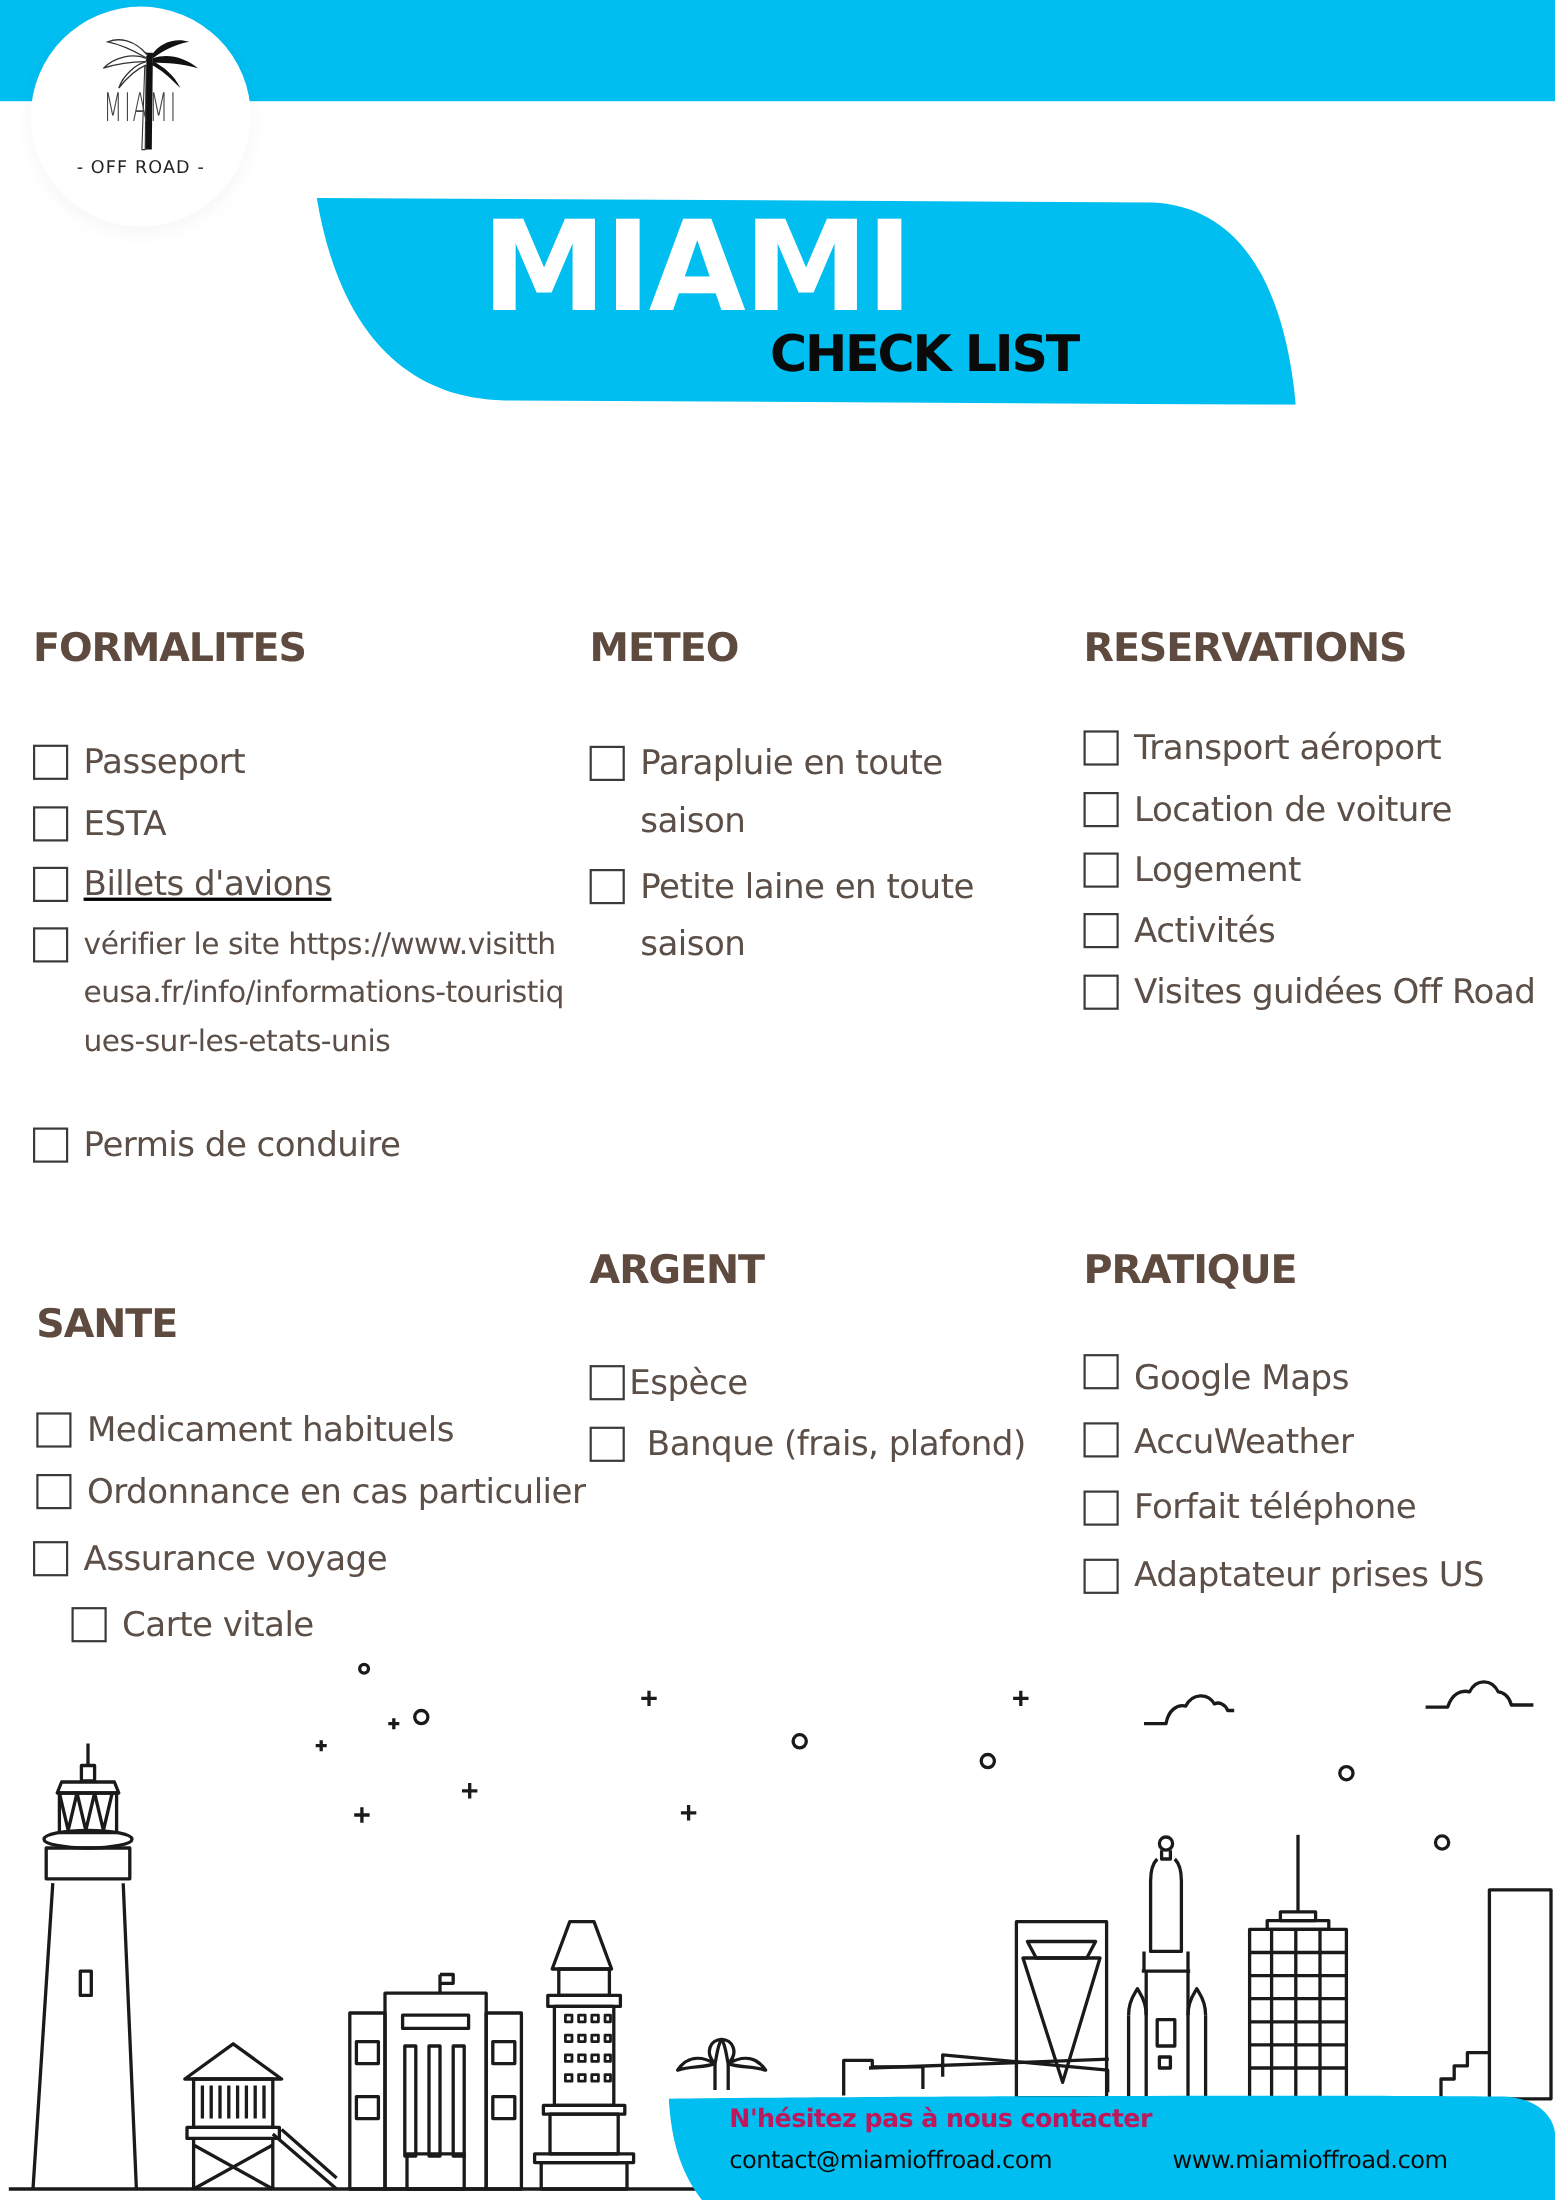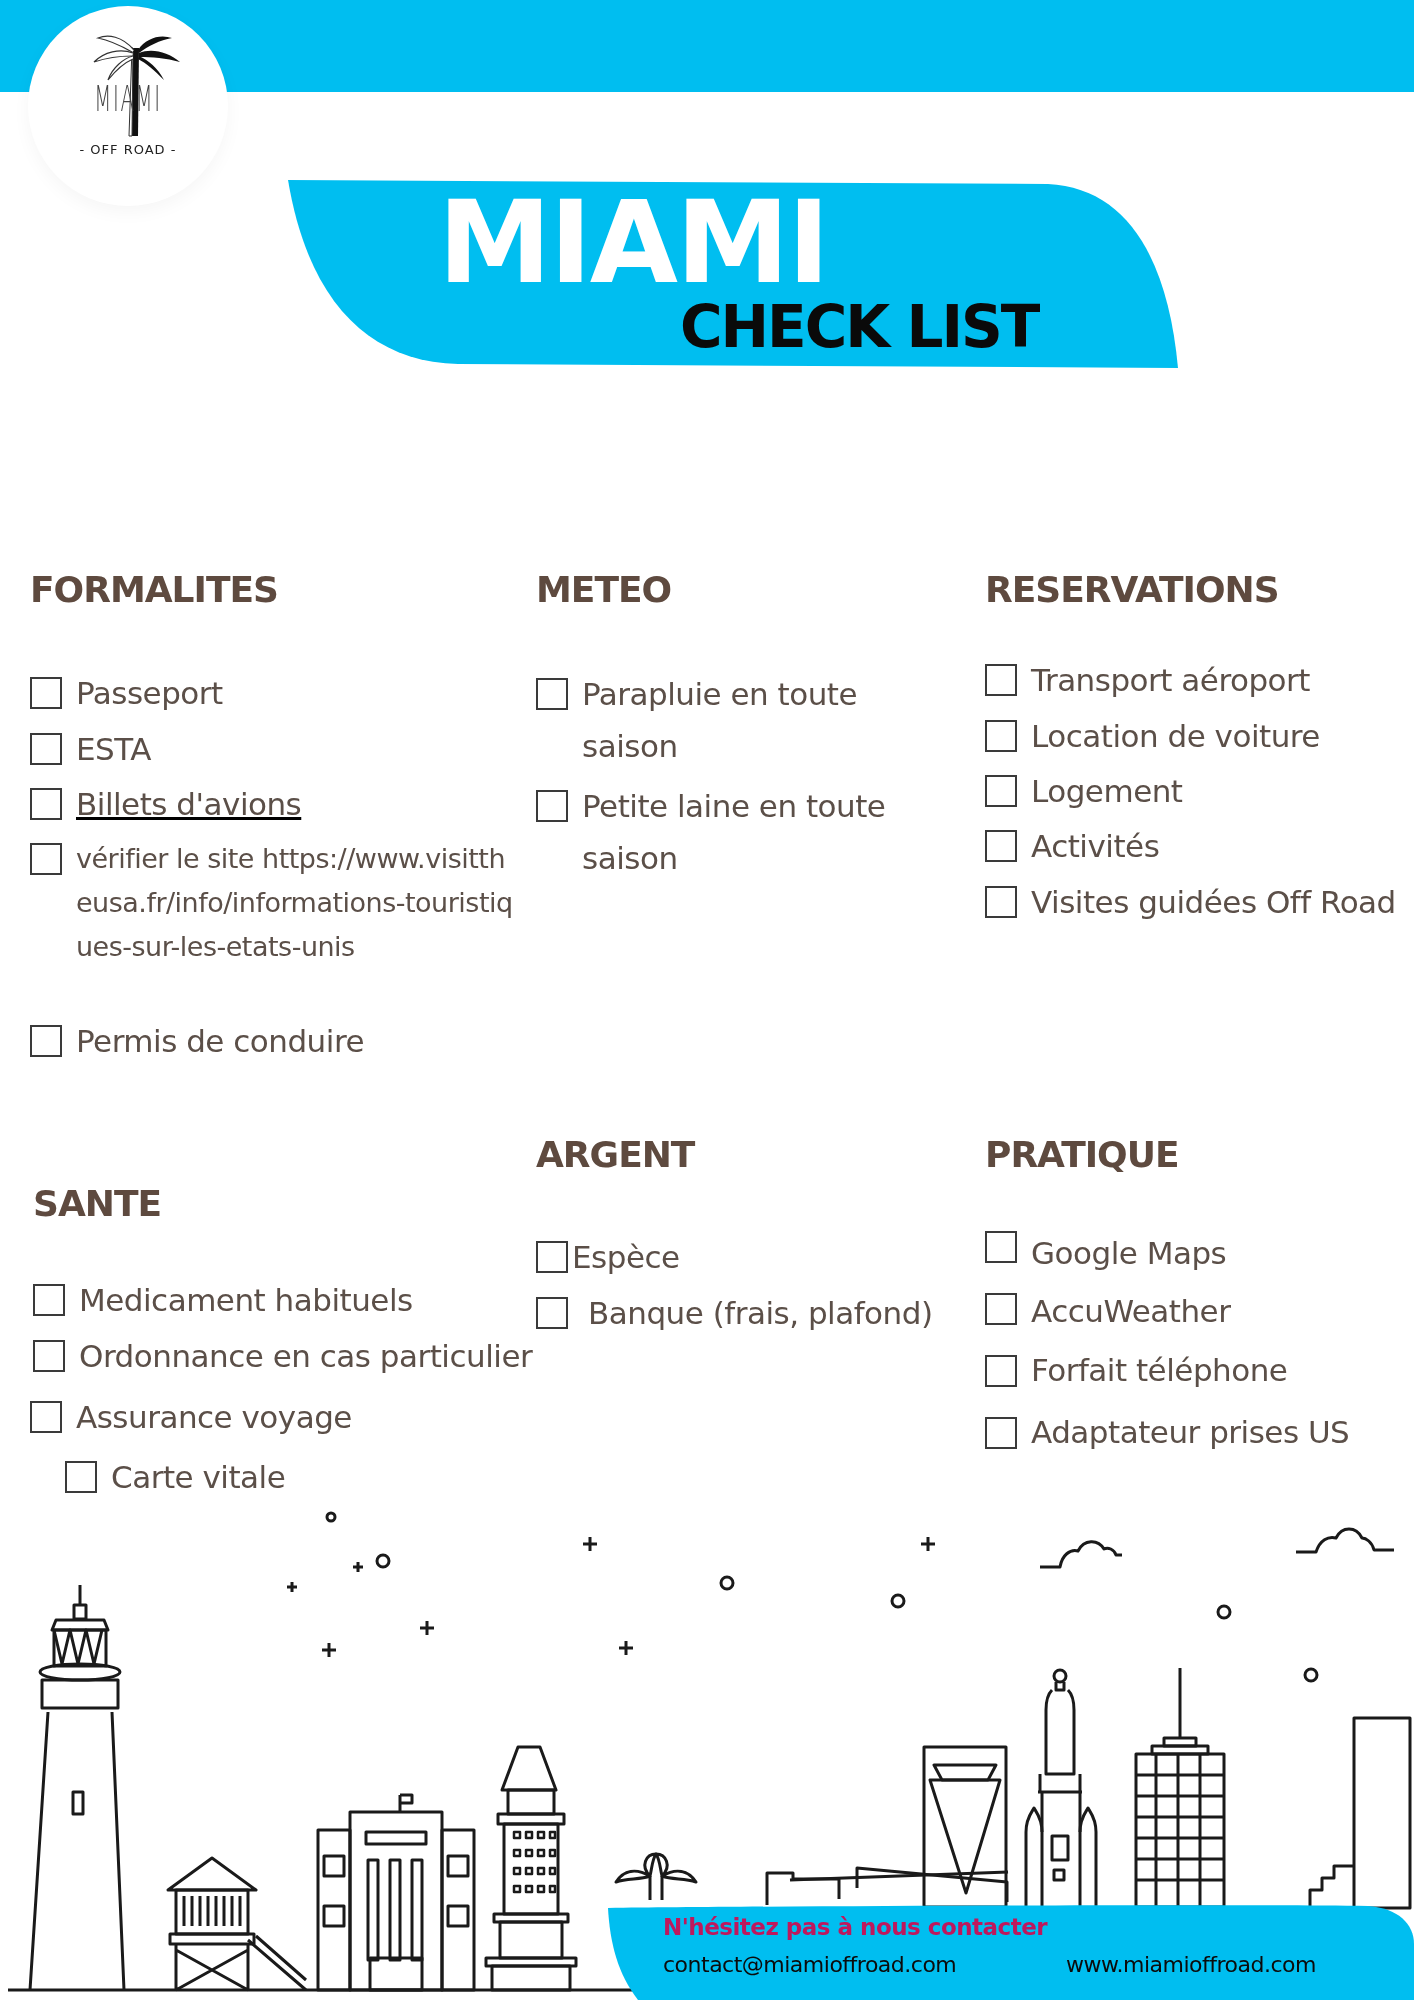--- a/index.html
+++ b/index.html
@@ -8,27 +8,27 @@
 
   .top-band { position: absolute; left: 0; top: 0; width: 1414px; height: 92px; background: #00BEF0; }
 
   .logo-disc { position: absolute; left: 28px; top: 6px; width: 200px; height: 200px; border-radius: 50%;
     background: #ffffff; box-shadow: 0 6px 18px rgba(0,0,0,0.04); }
   .logo-palm { position: absolute; left: 58px; top: 22px; width: 100px; height: 110px; }
   .logo-miami { position: absolute; left: 0; width: 200px; top: 72px; text-align: center;
     font-family: "DejaVu Sans", sans-serif; font-weight: 300; font-size: 36px; letter-spacing: 3px;
     color: #444; transform: scaleX(0.55); transform-origin: center; }
   .logo-sub { position: absolute; left: 0; width: 200px; top: 136px; text-align: center;
-    font-family: "DejaVu Sans", sans-serif; font-size: 13px; letter-spacing: 1px; color: #222; }
+    font-family: "DejaVu Sans", sans-serif; font-size: 16px; letter-spacing: 1px; color: #222; }
 
   .title-banner { position: absolute; left: 288px; top: 180px; width: 890px; height: 188px; }
   .title-main { position: absolute; left: 438px; top: 186px; font-family: "DejaVu Sans", sans-serif;
     font-weight: bold; font-size: 114px; color: #ffffff; letter-spacing: -2px; line-height: 1; }
-  .title-sub { position: absolute; left: 680px; top: 298px; font-family: "DejaVu Sans", sans-serif;
-    font-weight: bold; font-size: 58px; color: #0a0a0a; letter-spacing: -2px; line-height: 1; }
+  .title-sub { position: absolute; left: 700px; top: 298px; font-family: "DejaVu Sans", sans-serif;
+    font-weight: bold; font-size: 46px; color: #0a0a0a; letter-spacing: -2px; line-height: 1; }
 
   .section { position: absolute; }
   .section-heading { font-family: "DejaVu Sans", sans-serif; font-weight: bold; font-size: 36px;
     color: #5E4A3F; letter-spacing: -1px; line-height: 1; }
   .items { position: absolute; left: 0; }
   .item { position: absolute; left: 0; display: flex; align-items: flex-start; white-space: nowrap; }
   .checkbox { width: 32px; height: 32px; border: 2px solid #3a3a3a; background: #fff; flex: 0 0 auto; }
   .item-label { font-family: "DejaVu Sans", sans-serif; font-weight: normal; font-size: 31px;
     color: #5b4f48; line-height: 52px; margin-left: 14px; margin-top: -10px; letter-spacing: -0.5px; }
   .item-label.wrap { white-space: normal; }

